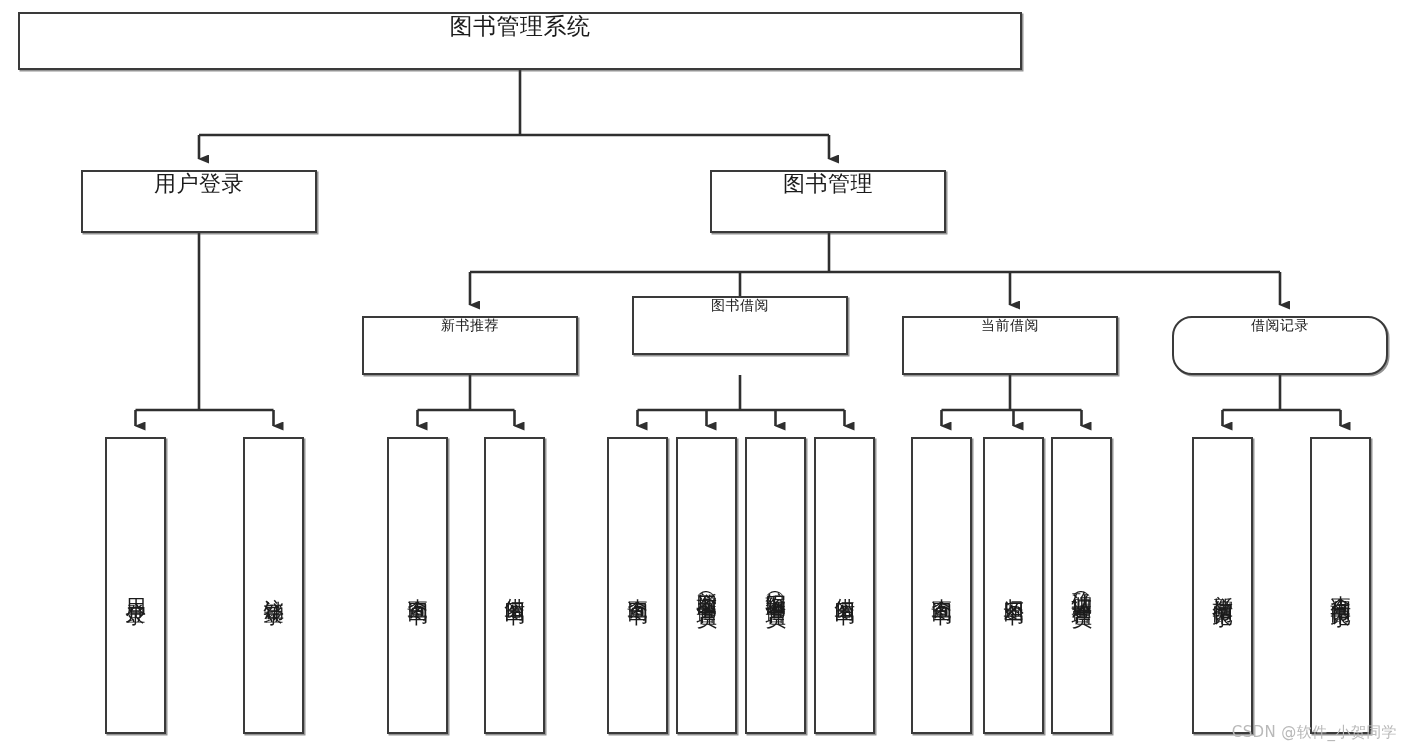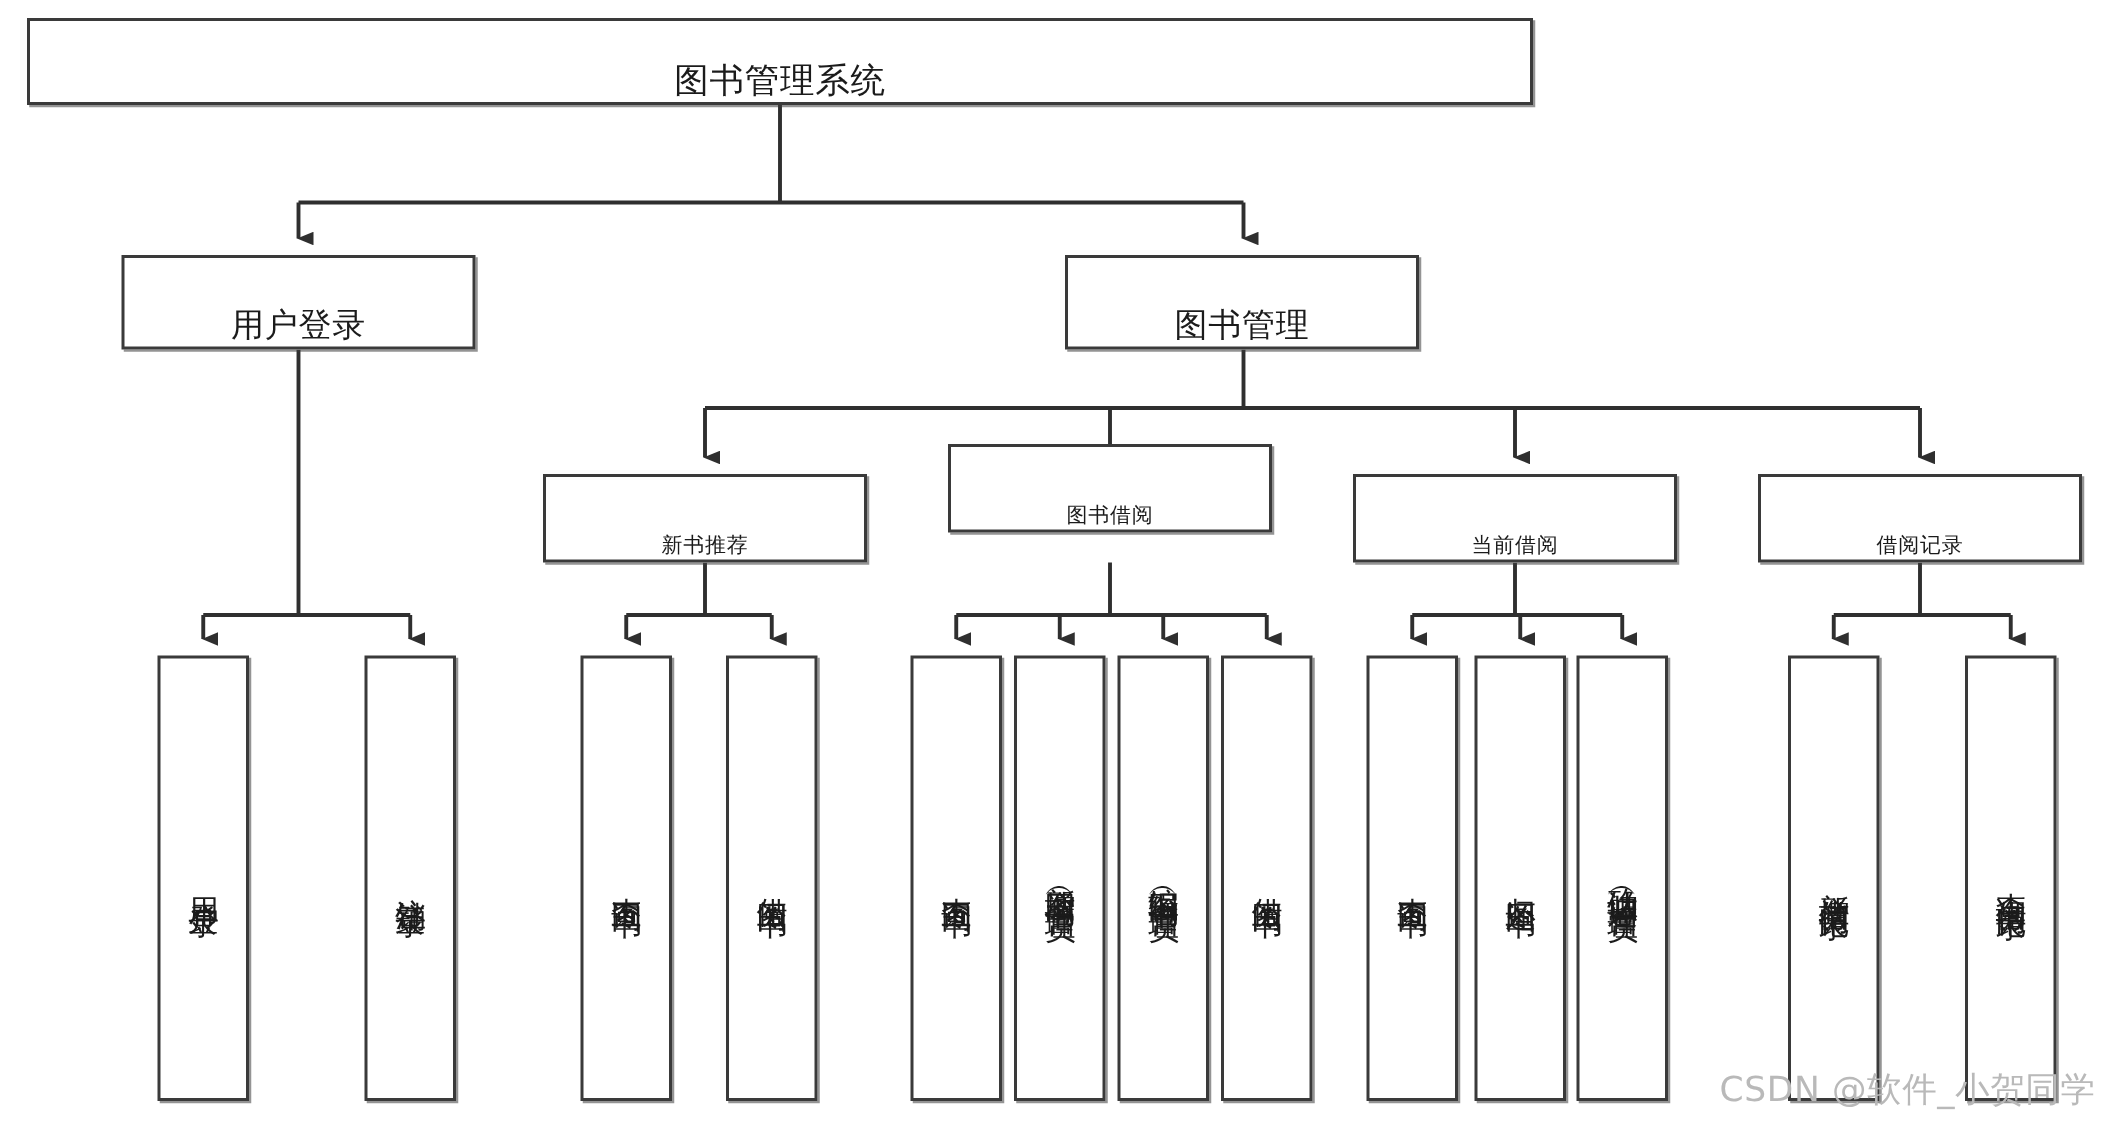--- a/index.html
+++ b/index.html
@@ -23,21 +23,21 @@
     height: 747px;
     pointer-events: none;
   }
   .node {
     position: absolute;
     box-sizing: border-box;
     border: 2px solid #3a3a3a;
     background: #ffffff;
     box-shadow: 1.5px 1.5px 0 rgba(60,60,60,0.55);
     display: flex;
-    align-items: flex-end;
+    align-items: flex-start;
     justify-content: center;
   }
   .node-label {
     color: #1b1b1b;
     letter-spacing: 0.5px;
     line-height: 1.12;
     text-align: center;
     white-space: nowrap;
   }
   .lvl0 .node-label { font-size: 23px; }
@@ -53,21 +53,21 @@
     writing-mode: vertical-rl;
     text-orientation: upright;
     white-space: nowrap;
     letter-spacing: 2.5px;
     line-height: 1;
   }
   .watermark {
     position: absolute;
     right: 8px;
     bottom: 5px;
-    font-size: 23px;
+    font-size: 15px;
     color: #b9b9b9;
     white-space: nowrap;
     letter-spacing: 0.4px;
     font-family: "DejaVu Sans", "Liberation Sans", sans-serif;
   }
 </style>
 </head>
 <body>
 
 <div id="canvas">
@@ -127,21 +127,21 @@
       </div>
       <div class="node lvl2" style="left: 362px; top: 316px; width: 216px; height: 59px;">
         <div class="node-label">新书推荐</div>
       </div>
       <div class="node lvl2" style="left: 632px; top: 296px; width: 216px; height: 59px;">
         <div class="node-label">图书借阅</div>
       </div>
       <div class="node lvl2" style="left: 902px; top: 316px; width: 216px; height: 59px;">
         <div class="node-label">当前借阅</div>
       </div>
-      <div class="node lvl2" style="left: 1172px; top: 316px; width: 216px; height: 59px;">
+      <div class="node lvl2" style="left: 1172px; top: 316px; width: 216px; height: 59px; border-radius: 20px;">
         <div class="node-label">借阅记录</div>
       </div>
       <div class="node lvl3 leaf" style="left: 105px; top: 437px; width: 61px; height: 297px;">
         <div class="node-label">用户登录</div>
       </div>
       <div class="node lvl3 leaf" style="left: 243px; top: 437px; width: 61px; height: 297px;">
         <div class="node-label">注销登录</div>
       </div>
       <div class="node lvl3 leaf" style="left: 387px; top: 437px; width: 61px; height: 297px;">
         <div class="node-label">查询图书</div>

